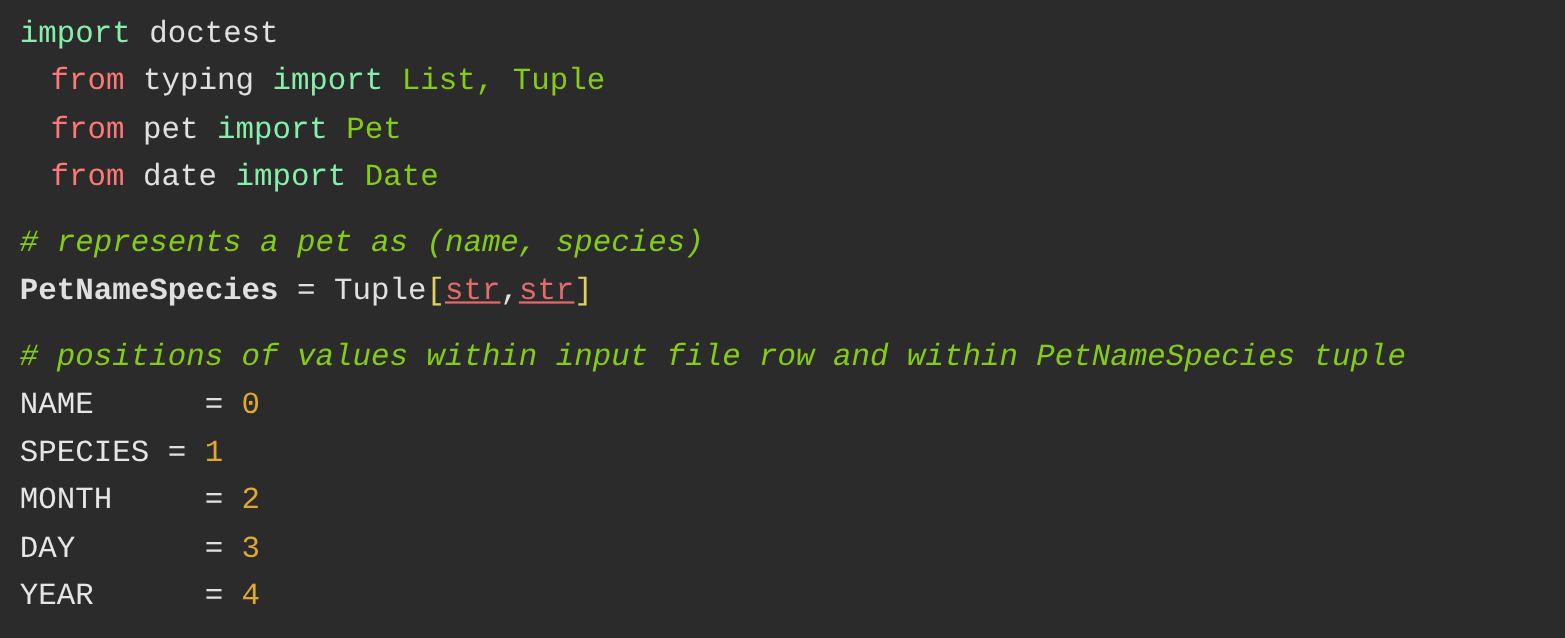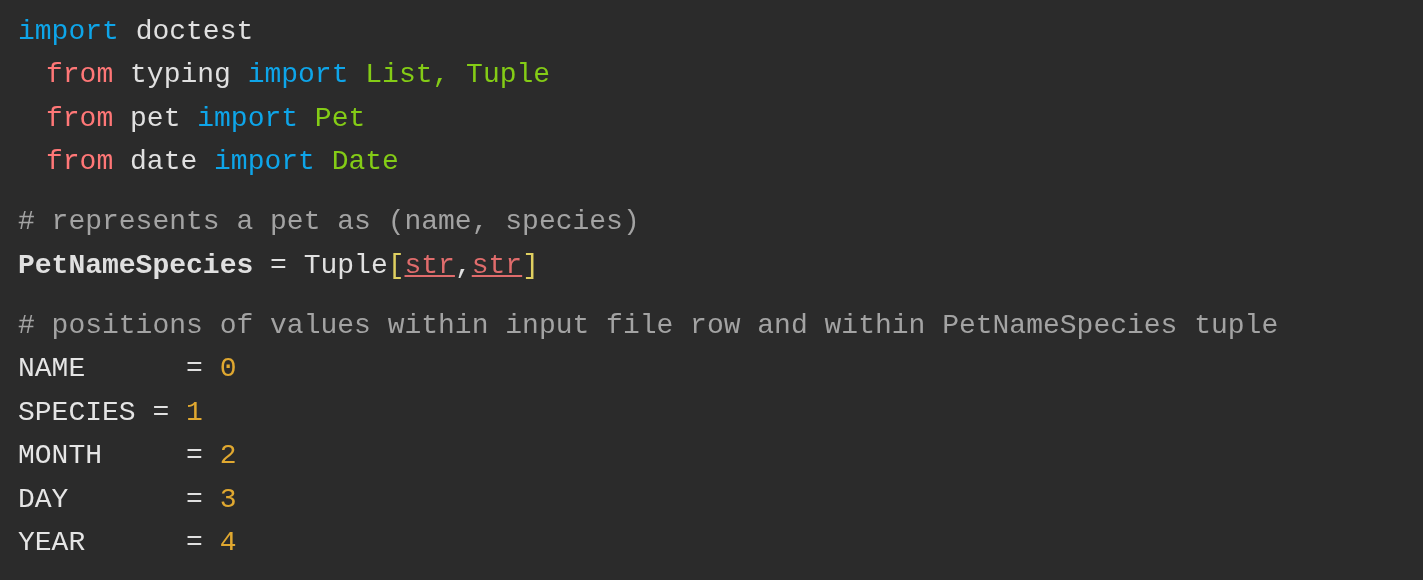--- a/index.html
+++ b/index.html
@@ -16,25 +16,25 @@
       font-family: 'Courier New', Courier, monospace;
       font-size: 28px;
       line-height: 1.55;
       padding: 10px 18px;
     }
 
     .code-block {
       white-space: pre;
     }
 
-    .kw-import { color: #0ea5e9; }
+    .kw-import { color: #86efac; }
     .kw-from   { color: #ff7777; margin-left: 28px; }
     .identifier { color: #e0e0e0; text-align: center; }
     .type-name  { color: #84cc16; }
-    .comment    { color: #a3a3a3; }
+    .comment    { color: #84cc16; font-style: italic; }
     .class-name { color: #e0e0e0; font-weight: bold; }
     .builtin    { color: #e0e0e0; }
     .bracket    { color: #e0d060; }
     .str-type   { color: #e06c6c; text-decoration: underline; }
     .number     { color: #e0a830; }
     .equals     { color: #e0e0e0; }
     .var-name   { color: #e5e5e5; }
   </style>
 </head>
 <body>

